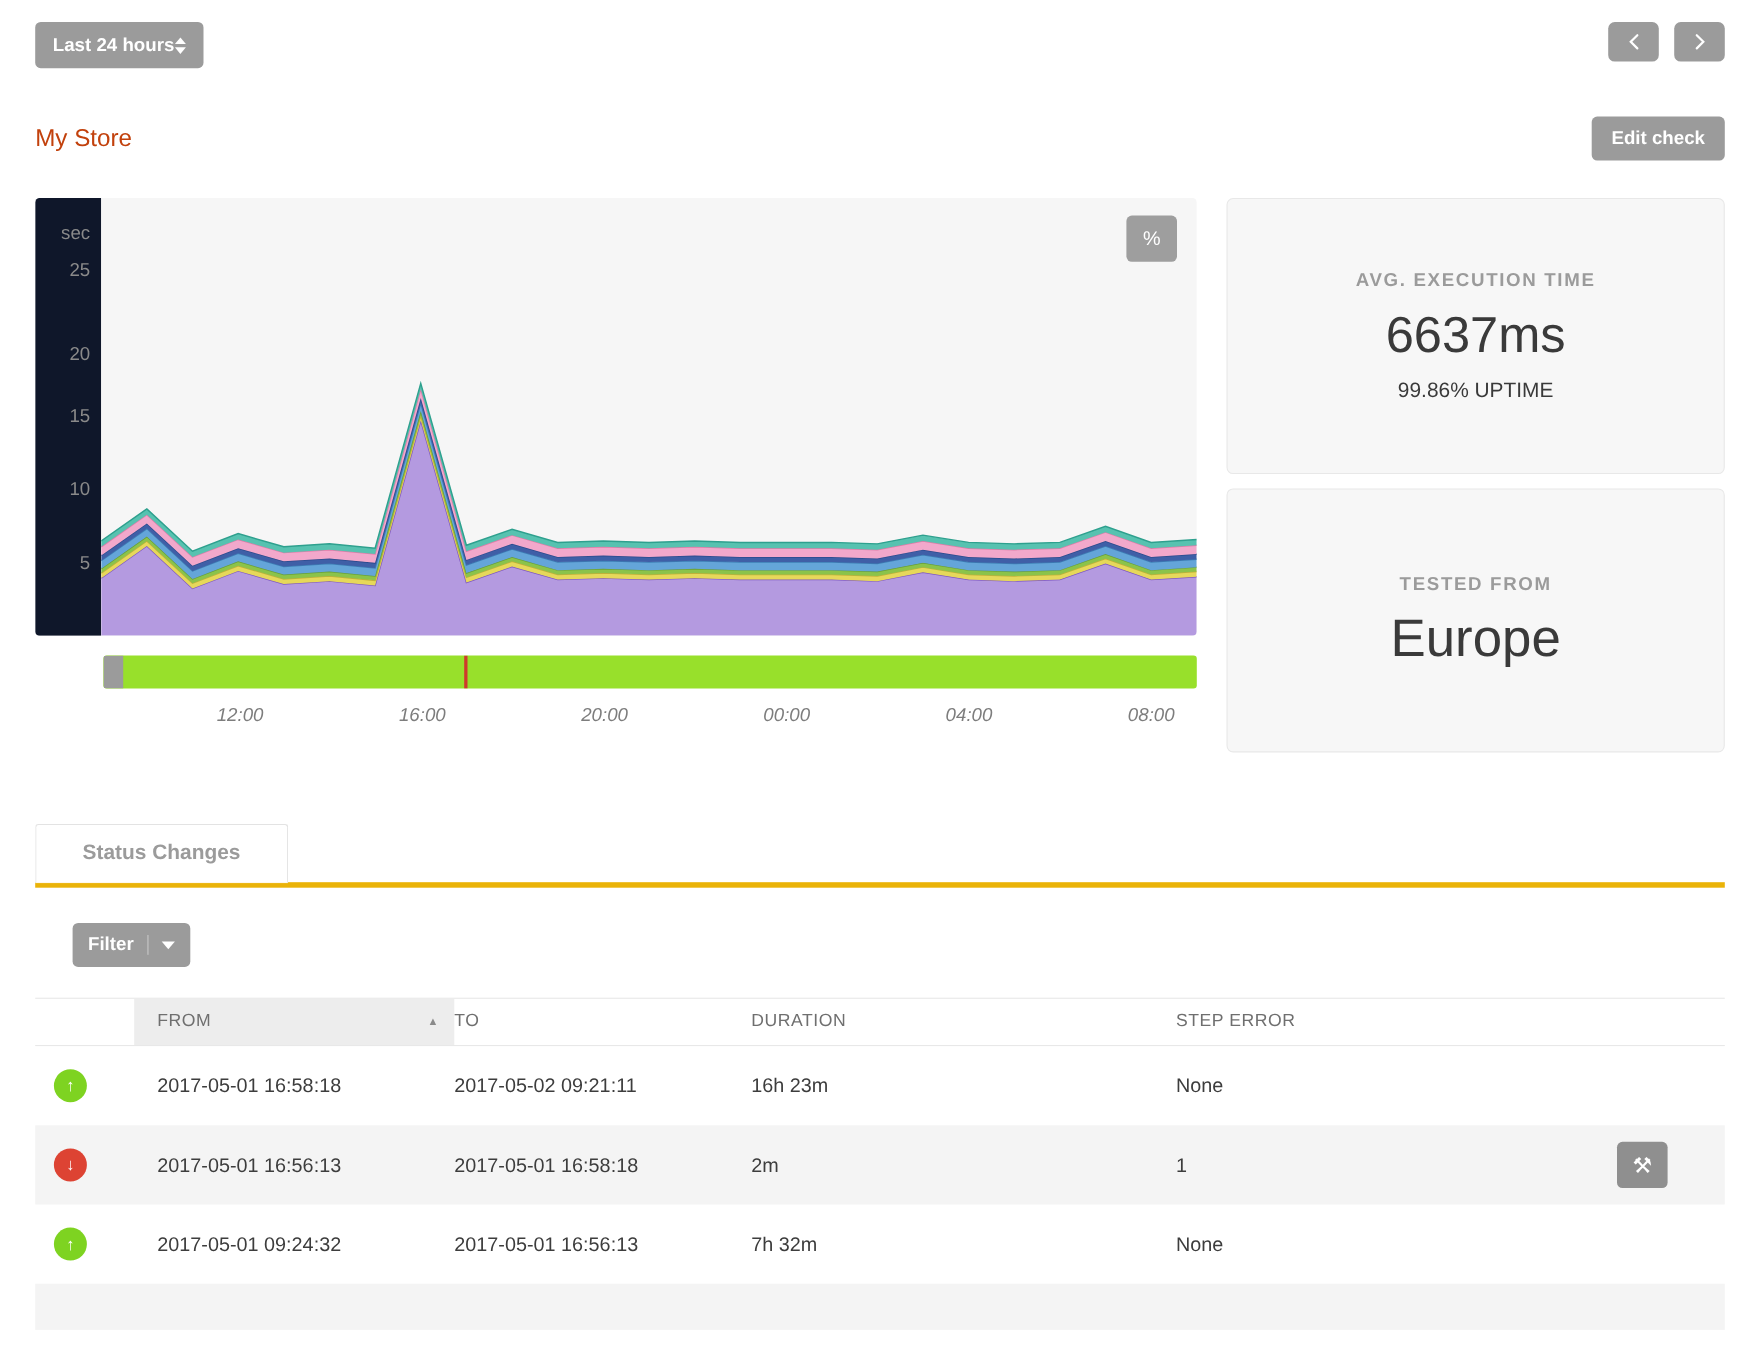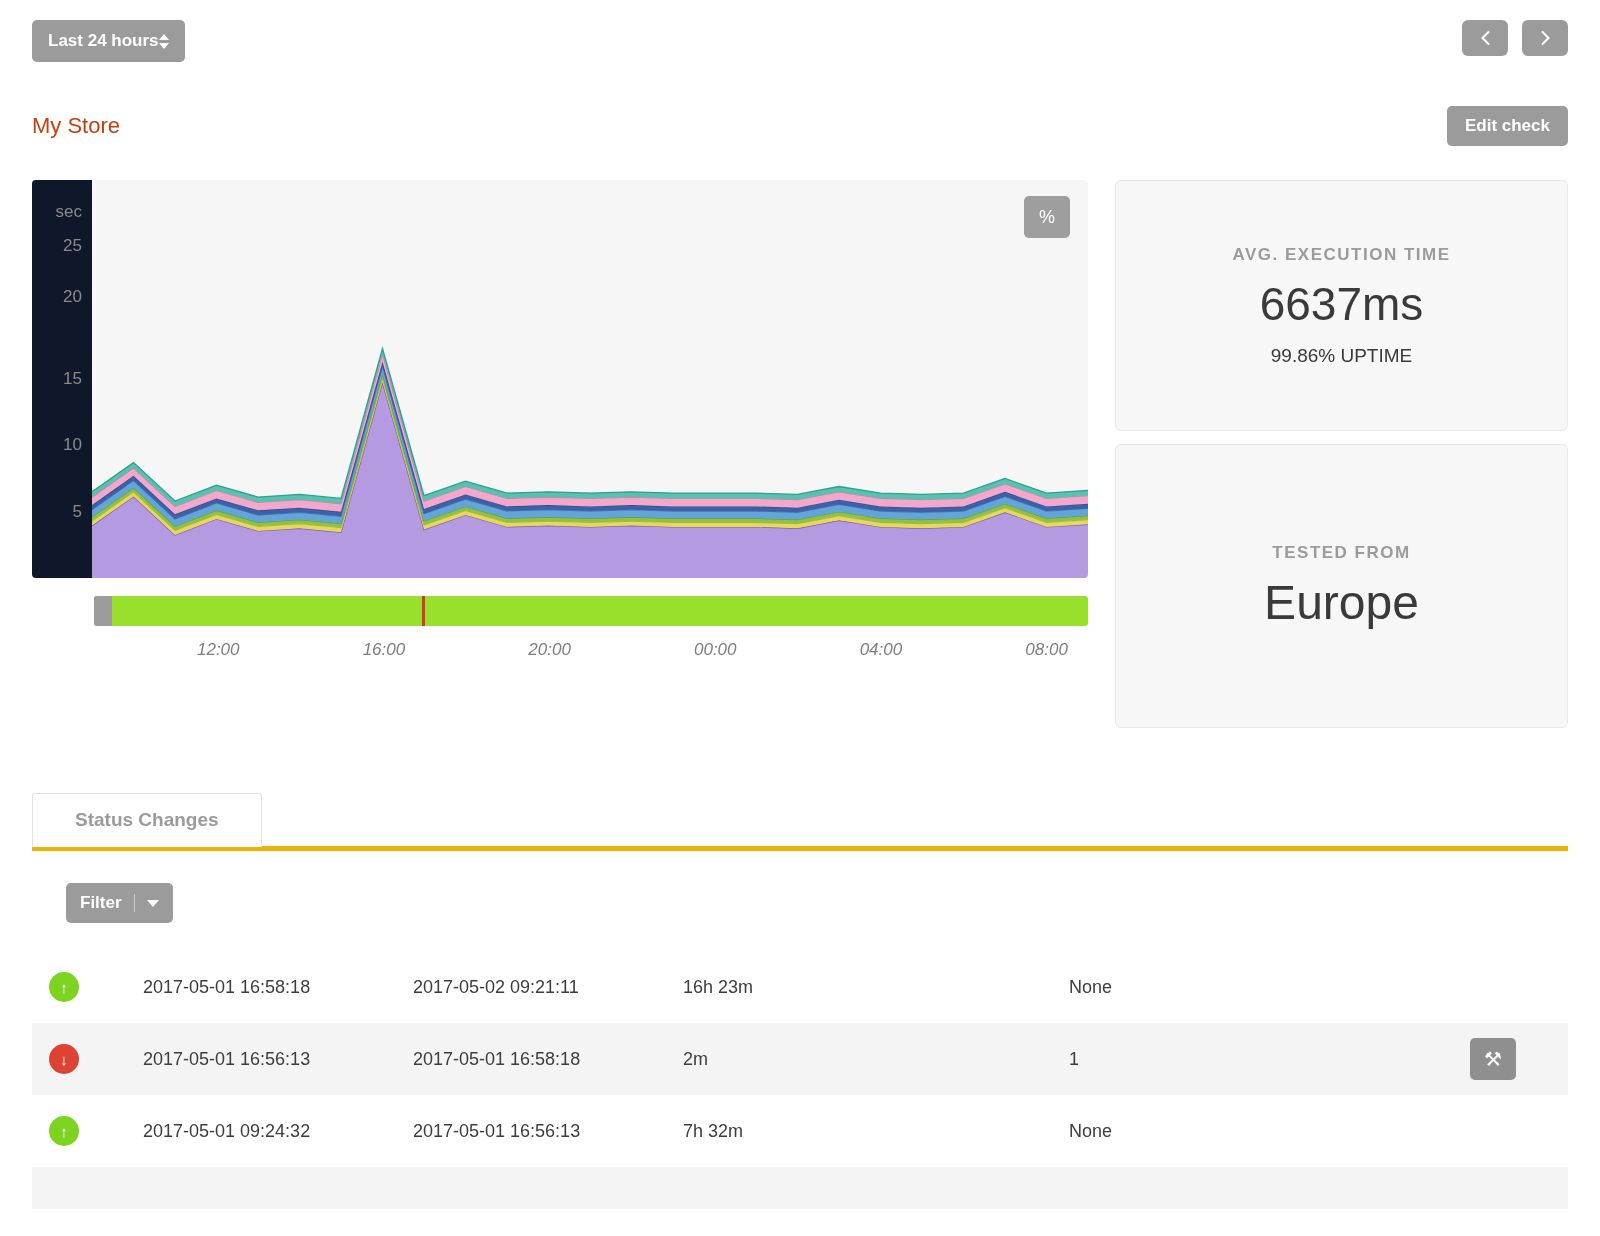--- a/index.html
+++ b/index.html
@@ -46,21 +46,21 @@
   .xtick { position:absolute; transform:translateX(-50%); font-size:17px; color:#7d7d7d; }
 
   .legend { display:flex; justify-content:flex-end; gap:22px; margin-top:22px; padding-right:2px; }
   .legend-item { display:flex; align-items:center; gap:7px; font-size:15px; font-weight:bold; color:#7a7a7a; }
   .sq { width:14px; height:14px; display:inline-block; border-radius:2px; }
 
   
   .stats-col { flex:1; display:flex; flex-direction:column; gap:13px; }
   .card { background:#f7f7f7; border:1px solid #e8e8e8; border-radius:6px; display:flex; flex-direction:column; align-items:center; justify-content:center; text-align:center; }
   .card-avg { height:251px; }
-  .card-tested { height:284px; }
+  .card-tested { height:240px; }
   .card-label { color:#9b9b9b; font-size:17px; font-weight:bold; letter-spacing:1.5px; }
   .card-big { font-size:46px; font-weight:400; color:#3a3a3a; margin-top:12px; }
   .card-mid { font-size:19px; color:#3a3a3a; margin-top:14px; }
   .card-huge { font-size:48px; font-weight:400; color:#3a3a3a; margin-top:12px; }
 
   
   .tab-row { margin:64px 32px 0; border-bottom:5px solid #eab308;font-weight:bold; }
   .tab { display:inline-block; position:relative; top:1px; background:#fff; border:1px solid #e3e3e3; border-bottom:1px solid #fff; border-radius:3px 3px 0 0; padding:15px 42px; font-size:19px; color:#9b9b9b; }
 
   
@@ -114,21 +114,21 @@
   <h1 class="page-title">My Store</h1>
   <button class="btn-gray edit-check">Edit check</button>
 </div>
 
 <div class="main">
   <div class="chart-col">
     <div class="chart-card">
       <div class="y-gutter" id="y-gutter">
         <span class="y-unit">sec</span>
       <span class="ytick" style="top: 56.3333px;">25</span>
-          <span class="ytick" style="top: 107px;">20</span>
+          <span class="ytick" style="top: 132px;">20</span>
           <span class="ytick" style="top: 189px;">15</span>
           <span class="ytick" style="top: 255.333px;">10</span>
           <span class="ytick" style="top: 321.667px;">5</span>
         </div>
       <div class="plot">
         <svg id="area-svg" viewBox="0 0 996 398" preserveAspectRatio="none">
             <path d="M0.0,345.6 L41.5,316.4 L83.0,354.9 L124.5,339.0 L166.0,350.9 L207.5,348.3 L249.0,352.2 L290.5,202.3 L332.0,349.6 L373.5,335.0 L415.0,346.9 L456.5,345.6 L498.0,346.9 L539.5,345.6 L581.0,346.9 L622.5,346.9 L664.0,346.9 L705.5,348.3 L747.0,340.3 L788.5,346.9 L830.0,348.3 L871.5,346.9 L913.0,332.3 L954.5,346.9 L996.0,344.3 L996.0,398.0 L954.5,398.0 L913.0,398.0 L871.5,398.0 L830.0,398.0 L788.5,398.0 L747.0,398.0 L705.5,398.0 L664.0,398.0 L622.5,398.0 L581.0,398.0 L539.5,398.0 L498.0,398.0 L456.5,398.0 L415.0,398.0 L373.5,398.0 L332.0,398.0 L290.5,398.0 L249.0,398.0 L207.5,398.0 L166.0,398.0 L124.5,398.0 L83.0,398.0 L41.5,398.0 L0.0,398.0 Z" fill="#b49ae0"></path>
             <path d="M0.0,345.6 L41.5,316.4 L83.0,354.9 L124.5,339.0 L166.0,350.9 L207.5,348.3 L249.0,352.2 L290.5,202.3 L332.0,349.6 L373.5,335.0 L415.0,346.9 L456.5,345.6 L498.0,346.9 L539.5,345.6 L581.0,346.9 L622.5,346.9 L664.0,346.9 L705.5,348.3 L747.0,340.3 L788.5,346.9 L830.0,348.3 L871.5,346.9 L913.0,332.3 L954.5,346.9 L996.0,344.3" fill="none" stroke="#7e57c2" stroke-width="1.3"></path>
             <path d="M0.0,341.0 L41.5,311.8 L83.0,350.2 L124.5,334.3 L166.0,346.3 L207.5,343.6 L249.0,347.6 L290.5,197.7 L332.0,344.9 L373.5,330.3 L415.0,342.3 L456.5,341.0 L498.0,342.3 L539.5,341.0 L581.0,342.3 L622.5,342.3 L664.0,342.3 L705.5,343.6 L747.0,335.6 L788.5,342.3 L830.0,343.6 L871.5,342.3 L913.0,327.7 L954.5,342.3 L996.0,339.6 L996.0,344.3 L954.5,346.9 L913.0,332.3 L871.5,346.9 L830.0,348.3 L788.5,346.9 L747.0,340.3 L705.5,348.3 L664.0,346.9 L622.5,346.9 L581.0,346.9 L539.5,345.6 L498.0,346.9 L456.5,345.6 L415.0,346.9 L373.5,335.0 L332.0,349.6 L290.5,202.3 L249.0,352.2 L207.5,348.3 L166.0,350.9 L124.5,339.0 L83.0,354.9 L41.5,316.4 L0.0,345.6 Z" fill="#e6d85a"></path>
             <path d="M0.0,341.0 L41.5,311.8 L83.0,350.2 L124.5,334.3 L166.0,346.3 L207.5,343.6 L249.0,347.6 L290.5,197.7 L332.0,344.9 L373.5,330.3 L415.0,342.3 L456.5,341.0 L498.0,342.3 L539.5,341.0 L581.0,342.3 L622.5,342.3 L664.0,342.3 L705.5,343.6 L747.0,335.6 L788.5,342.3 L830.0,343.6 L871.5,342.3 L913.0,327.7 L954.5,342.3 L996.0,339.6" fill="none" stroke="#c2b039" stroke-width="1.3"></path>
@@ -179,20 +179,31 @@
 
 <div class="filter-wrap">
   <button class="btn-gray filter-btn">
     <span>Filter</span>
     <span class="caret-sep"></span>
     <span class="caret"></span>
   </button>
 </div>
 
 <div class="table">
+  <div class="trow thead">
+    <div></div>
+    <div class="th from-th">
+      <span>FROM</span>
+      <span class="sort">▲</span>
+    </div>
+    <div class="th">TO</div>
+    <div class="th">DURATION</div>
+    <div class="th">STEP ERROR</div>
+    <div></div>
+  </div>
 
   <div class="trow body-row">
     <div>
         <span class="dot dot-up">↑</span>
       </div>
     <div class="cell-from">2017-05-01 16:58:18</div>
     <div>2017-05-02 09:21:11</div>
     <div>16h 23m</div>
     <div>None</div>
     <div></div>

